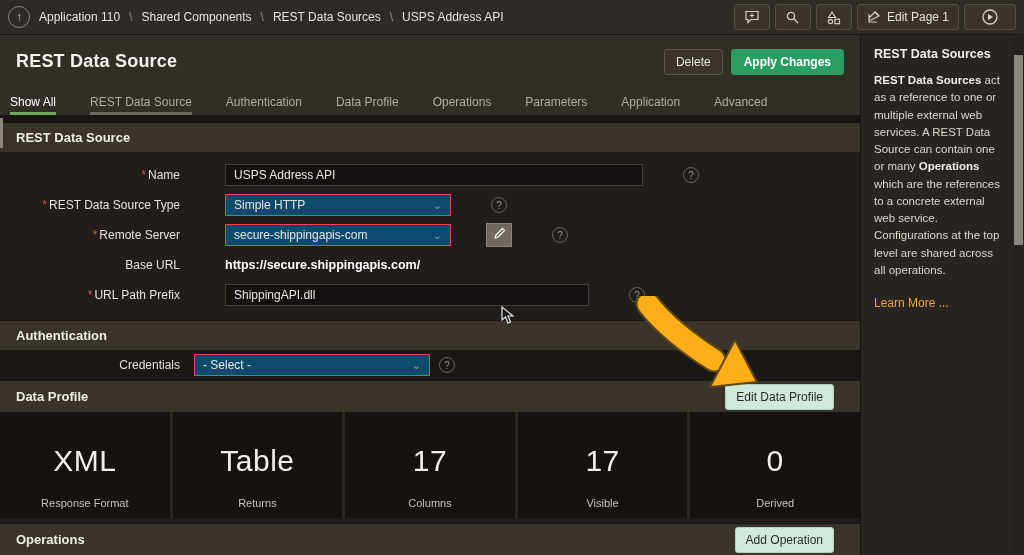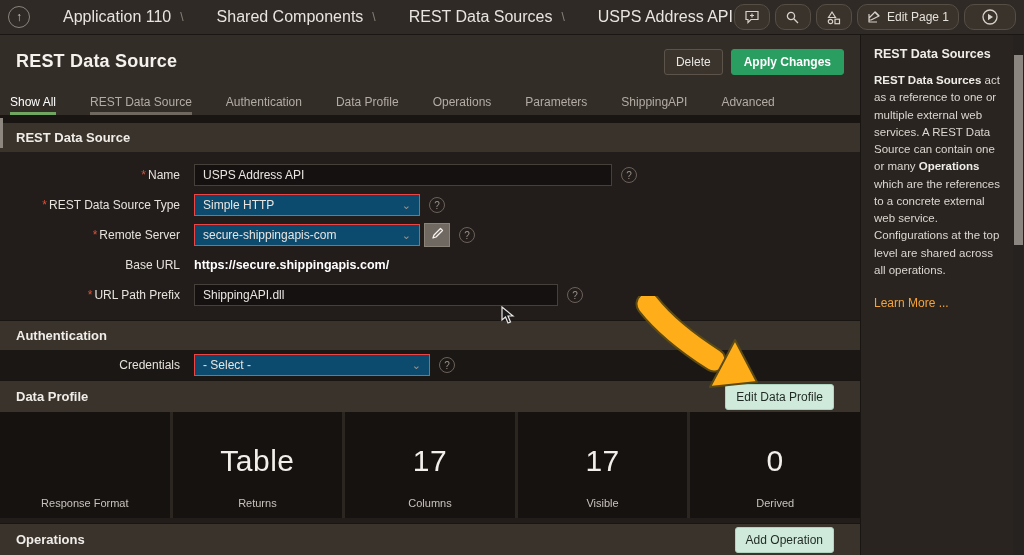--- a/index.html
+++ b/index.html
@@ -6,25 +6,25 @@
   html,body { background:#181411; }
   .app{ position:relative; width:1024px; height:555px; overflow:hidden;
         background:#221d1a; font-family:"Liberation Sans",sans-serif; color:#e9e6e1; }
 
   
   .topbar{ position:absolute; left:0; top:0; width:1024px; height:35px; background:#2f2a25;
            display:flex; align-items:center; padding:0 8px; border-bottom:1px solid #1a1613; z-index:5;}
   .crumbs{ display:flex; align-items:center; gap:9px; }
   .up-btn{ width:22px; height:22px; border-radius:50%; border:1px solid #8a847c; color:#cfcac6;
            display:flex; align-items:center; justify-content:center; font-size:12px; cursor:pointer;}
-  .crumb{ font-size:16px; color:#e8e4df; cursor:pointer; white-space:nowrap;margin-left:24px;}
+  .crumb{ font-size:12px; color:#e8e4df; cursor:pointer; white-space:nowrap;}
   .crumb-sep{ color:#8a847c; font-size:12px; }
   .topbar-right{ margin-left:auto; display:flex; gap:5px; align-items:center;}
   .tb-btn{ height:26px; min-width:36px; padding:0 9px; background:#3a332c; border:1px solid #554e45;
-           border-radius:10px; display:flex; align-items:center; justify-content:center; gap:6px;
+           border-radius:3px; display:flex; align-items:center; justify-content:center; gap:6px;
            color:#e5e1db; font-size:12px; cursor:pointer;}
   .tb-btn svg{ display:block; }
 
   
   .content{ position:absolute; left:0; top:35px; width:860px; height:520px; background:#221d1a;}
   .sidebar{ position:absolute; left:860px; top:35px; width:153px; height:520px; background:#29241f;
             border-left:1px solid #191512; padding:12px 12px 0 13px;}
   .scrollbar{ position:absolute; left:1013px; top:35px; width:11px; height:520px; background:#262220;}
   .scroll-thumb{ position:absolute; left:1px; top:20px; width:9px; height:190px; background:#8b867f;}
 
@@ -42,21 +42,21 @@
   .tab{ position:relative; display:flex; align-items:center; font-size:12px; color:#b3aca5; cursor:pointer; white-space:nowrap;}
   .tab.active{ color:#ffffff; }
   .tab.active::after{ content:""; position:absolute; left:0; right:0; bottom:0; height:3px; background:var(--tab-underline);}
   .tab.current-section::after{ content:""; position:absolute; left:0; right:0; bottom:0; height:3px; background:#6e6861;}
   .tab-gap{ height:7px; background:#191512; }
 
   
   .section-hd{ height:30px; background:#3a332c; display:flex; align-items:center; padding:0 16px;
                font-size:13px; font-weight:bold; color:#f0ede8; border-top:1px solid #191512;}
   .form-area{ padding:8px 0 10px 0; }
-  .frow{ height:30px; display:flex; align-items:center; }
+  .frow{ height:30px; display:flex; align-items:center;gap:31px; }
   .flabel{ width:180px; text-align:right; font-size:12px; color:#e6e2dc; margin-right:14px; white-space:nowrap;}
   .req::before{ content:"*"; color:var(--required-red); font-size:12px; vertical-align:top; margin-right:2px;}
   .tinput{ height:22px; background:#141110; border:1px solid #46403a; color:#e9e6e2; font-size:12px;
            padding:0 8px; font-family:"Liberation Sans",sans-serif;}
   .sel{ height:22px; background:#0c4a6e; border:1px solid #ef4444; color:#e9e6e2; font-size:12px;
         display:flex; align-items:center; padding:0 8px; cursor:pointer;}
   .sel .sel-val{ flex:1; }
   .sel .chev{ color:#9d968e; font-size:11px; }
   .help-c{ width:16px; height:16px; border-radius:50%; border:1px solid #6b6159; color:#9a9188;
            font-size:10px; display:flex; align-items:center; justify-content:center; margin-left:9px; cursor:pointer;}
@@ -166,21 +166,21 @@
       </div>
     </div>
 
     <div class="tabbar">
       <div class="tab active">Show All</div>
       <div class="tab current-section">REST Data Source</div>
       <div class="tab">Authentication</div>
       <div class="tab">Data Profile</div>
       <div class="tab">Operations</div>
       <div class="tab">Parameters</div>
-      <div class="tab">ShippingAPI</div>
+      <div class="tab">Application</div>
       <div class="tab">Advanced</div>
     </div>
     <div class="tab-gap"></div>
 
     <div class="section-hd">REST Data Source</div>
 
     <div class="form-area">
       <div class="frow">
         <label class="flabel"><span class="req"></span><span>Name</span></label>
         <input class="tinput" style="width: 418px;" value="USPS Address API">
@@ -231,20 +231,21 @@
       <span class="help-c">?</span>
     </div>
 
     <div class="section-hd with-btn">
       <span>Data Profile</span>
       <button class="mint-btn">Edit Data Profile</button>
     </div>
 
     <div class="stats">
       <div class="stat-card">
+        <div class="stat-value">XML</div>
         <div class="stat-label">Response Format</div>
       </div>
       <div class="stat-card">
         <div class="stat-value">Table</div>
         <div class="stat-label">Returns</div>
       </div>
       <div class="stat-card">
         <div class="stat-value">17</div>
         <div class="stat-label">Columns</div>
       </div>

